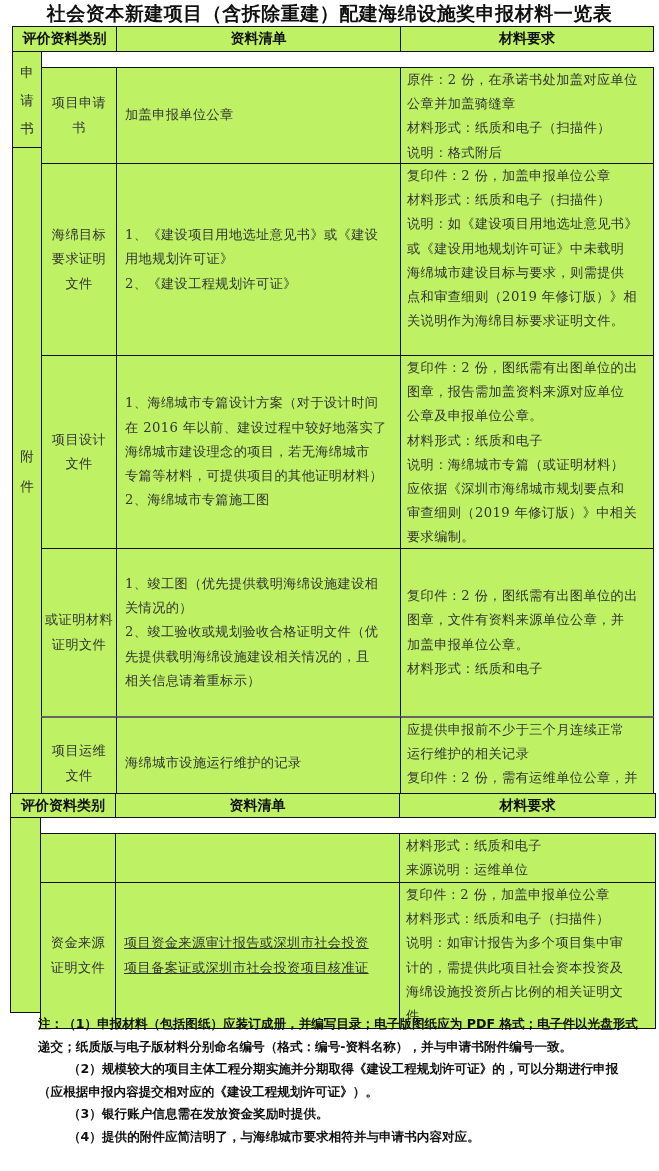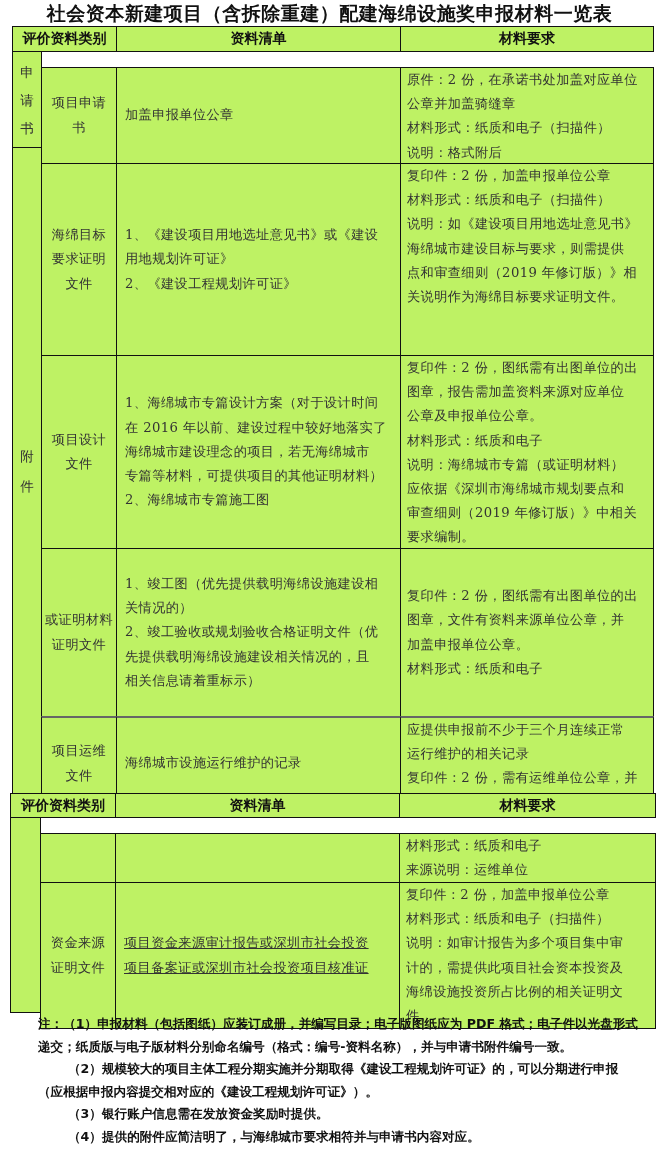--- a/index.html
+++ b/index.html
@@ -87,20 +87,21 @@
       <span>1、《建设项目用地选址意见书》或《建设</span>
       <span>用地规划许可证》</span>
       <span>2、《建设工程规划许可证》</span>
     </div>
 </div>
 <div class="cell txt lines req" style="left:400px;top:147px;width:254px;height:193px;">
   <div>
       <span>复印件：2 份，加盖申报单位公章</span>
       <span>材料形式：纸质和电子（扫描件）</span>
       <span>说明：如《建设项目用地选址意见书》</span>
+      <span>或《建设用地规划许可证》中未载明</span>
       <span>海绵城市建设目标与要求，则需提供</span>
       <span>点和审查细则（2019 年修订版）》相</span>
       <span>关说明作为海绵目标要求证明文件。</span>
     </div>
 </div>
 
 <div class="cell center txt lines" style="left:41px;top:339px;width:76px;height:194px;">
   <div>
       <span>项目设计</span>
       <span>文件</span>

